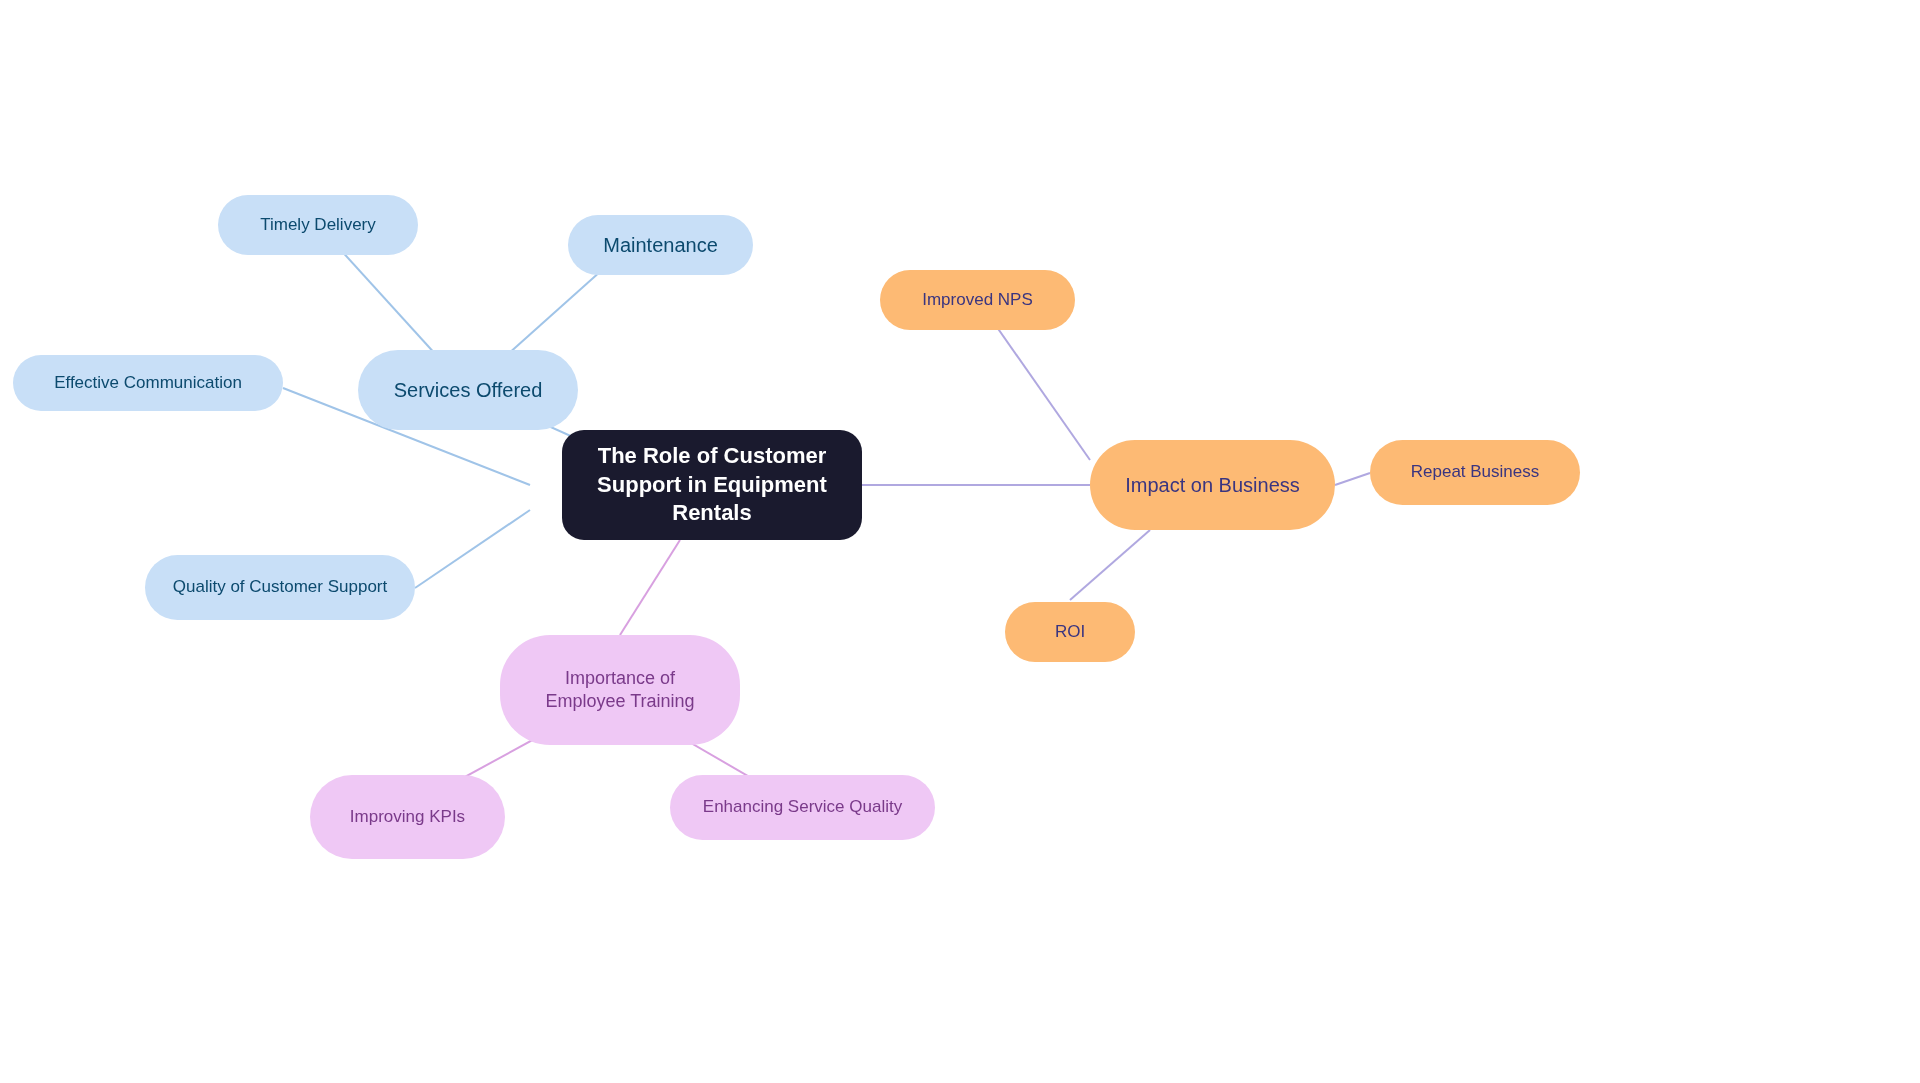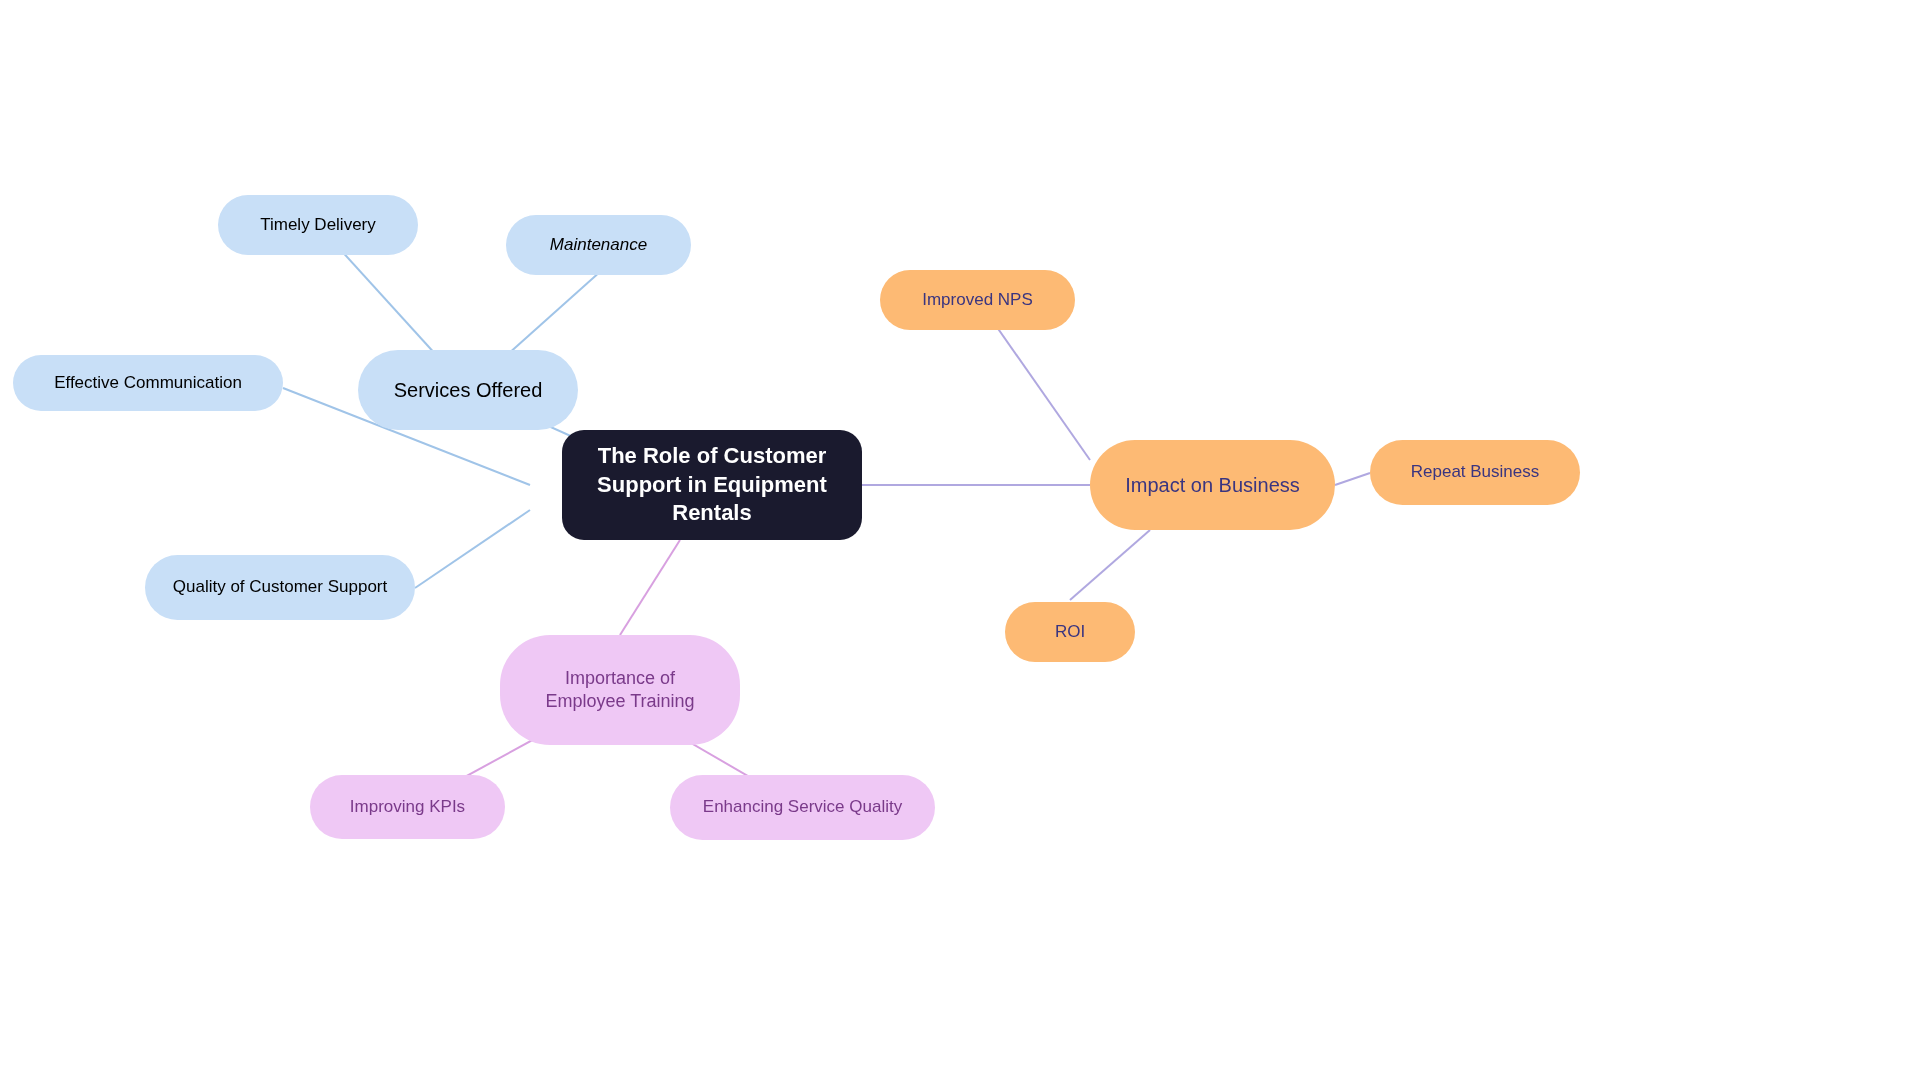--- a/index.html
+++ b/index.html
@@ -36,21 +36,21 @@
       border-radius: 22px;
       width: 300px;
       height: 110px;
       left: 530px;
       top: 430px;
       margin-left: 32px;
     }
     
     .node-blue {
       background: #c8dff7;
-      color: #000000;
+      color: #0c4a6e;
       border: none;
     }
     
     .node-purple {
       background: #fdba74;
       color: #3a3580;
       border: none;
     }
     
     .node-pink {
@@ -68,24 +68,23 @@
     .node-timely-delivery {
       width: 200px;
       height: 60px;
       left: 218px;
       top: 195px;
       font-size: 17px;
     }
     .node-maintenance {
       width: 185px;
       height: 60px;
-      left: 506px;
+      left: 568px;
       top: 215px;
-      font-size: 17px;
-      font-style: italic;
+      font-size: 20px;
     }
     .node-effective-communication {
       width: 270px;
       height: 56px;
       left: 13px;
       top: 355px;
       font-size: 17px;
     }
     .node-quality-customer-support {
       width: 270px;
@@ -127,21 +126,21 @@
     
     .node-importance-employee-training {
       width: 240px;
       height: 110px;
       left: 500px;
       top: 635px;
       font-size: 18px;
     }
     .node-improving-kpis {
       width: 195px;
-      height: 64px;
+      height: 84px;
       left: 310px;
       top: 775px;
       font-size: 17px;
     }
     .node-enhancing-service-quality {
       width: 265px;
       height: 65px;
       left: 670px;
       top: 775px;
       font-size: 17px;

